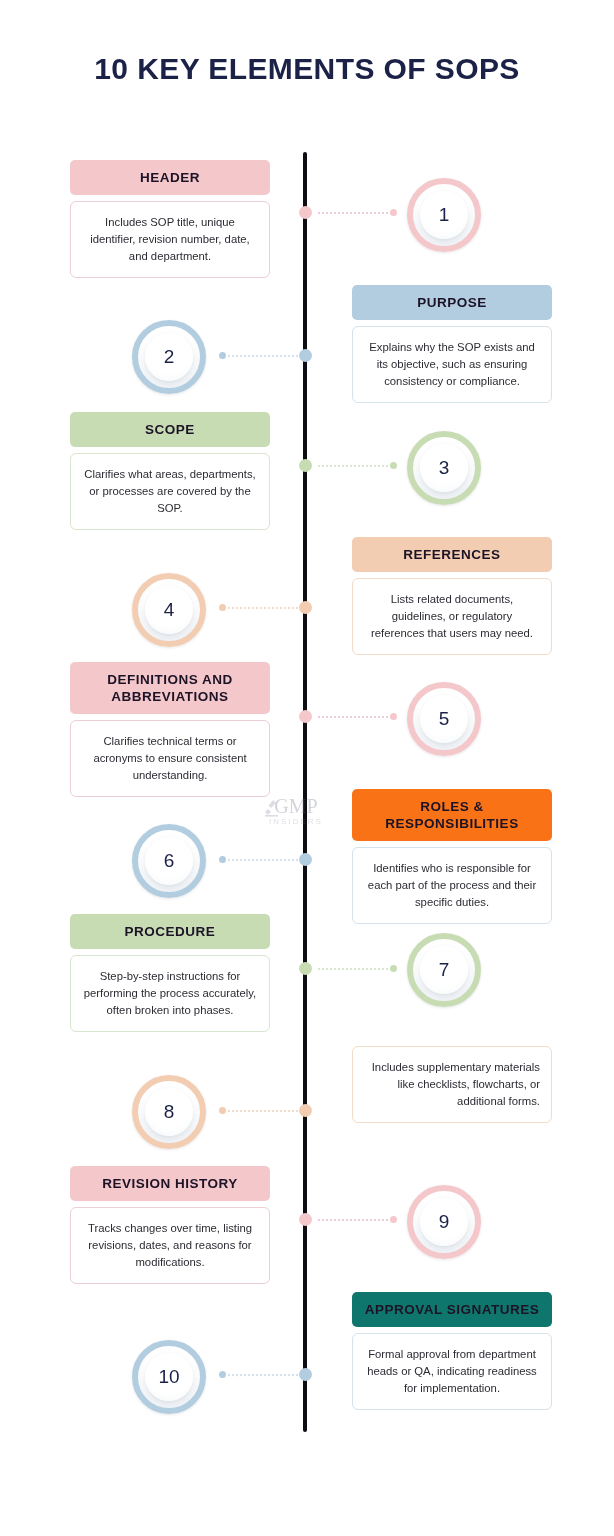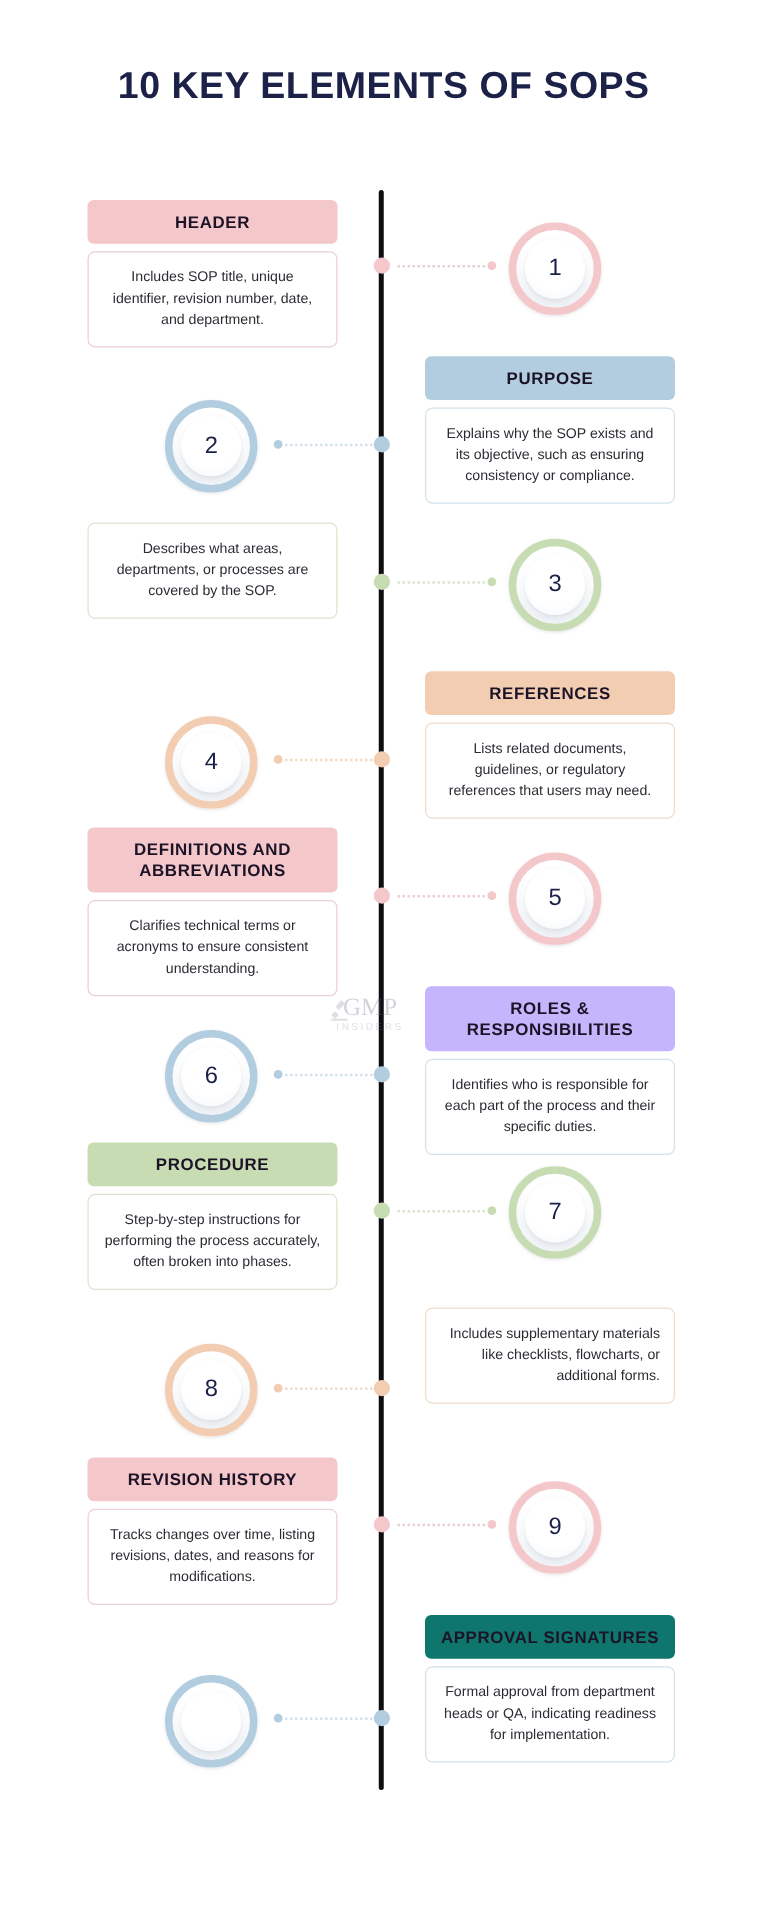--- a/index.html
+++ b/index.html
@@ -80,21 +80,21 @@
     left: 0;
     width: 614px;
   }
 
   
   .card {
     position: absolute;
     width: 200px;
   }
   .card.left  { left: 70px; }
-  .card.right { left: 340px; }
+  .card.right { left: 352px; }
 
   .label {
     border-radius: 5px;
     text-align: center;
     font-size: 13.5px;
     font-weight: bold;
     letter-spacing: 0.5px;
     color: #1c1326;
     padding: 9px 6px;
     line-height: 17px;
@@ -203,38 +203,39 @@
         </div>
       </div>
       <div class="row" style="top: 285px;">
         <div class="card right">
           <div class="label" style="background: rgb(179, 205, 224);">PURPOSE</div>
           <div class="desc" style="border-color: rgb(212, 226, 236);">Explains why the SOP exists and its objective, such as ensuring consistency or compliance.</div>
         </div>
       </div>
       <div class="row" style="top: 412px;">
         <div class="card left">
-          <div class="desc" style="border-color: rgb(217, 230, 205);">Describes what areas, departments, or processes are covered by the SOP.</div>
+          <div class="label" style="background: rgb(200, 220, 180);">SCOPE</div>
+          <div class="desc" style="border-color: rgb(217, 230, 205);">Clarifies what areas, departments, or processes are covered by the SOP.</div>
         </div>
       </div>
       <div class="row" style="top: 537px;">
         <div class="card right">
           <div class="label" style="background: rgb(242, 205, 178);">REFERENCES</div>
           <div class="desc" style="border-color: rgb(240, 220, 201);">Lists related documents, guidelines, or regulatory references that users may need.</div>
         </div>
       </div>
       <div class="row" style="top: 662px;">
         <div class="card left">
           <div class="label" style="background: rgb(244, 199, 203);">DEFINITIONS AND ABBREVIATIONS</div>
           <div class="desc" style="border-color: rgb(234, 208, 211);">Clarifies technical terms or acronyms to ensure consistent understanding.</div>
         </div>
       </div>
       <div class="row" style="top: 789px;">
         <div class="card right">
-          <div class="label" style="background: #c4b5fd;">ROLES &amp; RESPONSIBILITIES</div>
+          <div class="label" style="background: #f97316;">ROLES &amp; RESPONSIBILITIES</div>
           <div class="desc" style="border-color: rgb(212, 226, 236);">Identifies who is responsible for each part of the process and their specific duties.</div>
         </div>
       </div>
       <div class="row" style="top: 914px;">
         <div class="card left">
           <div class="label" style="background: rgb(200, 220, 180);">PROCEDURE</div>
           <div class="desc" style="border-color: rgb(217, 230, 205);">Step-by-step instructions for performing the process accurately, often broken into phases.</div>
         </div>
       </div>
       <div class="row" style="top: 1040px;">
@@ -332,19 +333,20 @@
       <div class="inner"></div>
       <div class="num" style="color: rgb(27, 33, 71);">9</div>
     </div>
     <div class="conn to-right" style="top: 1213px; left: 0px; width: 614px;">
       <div class="spine-dot" style="background: rgb(244, 199, 203);"></div>
       <div class="dots" style="border-top-color: rgb(234, 208, 211);"></div>
       <div class="end-dot" style="background: rgb(244, 199, 203);"></div>
     </div>
     <div class="badge left" style="top: 1340px; border-color: rgb(179, 205, 224);">
       <div class="inner"></div>
+      <div class="num" style="color: rgb(27, 33, 71);">10</div>
     </div>
     <div class="conn to-left" style="top: 1368px; left: 0px; width: 614px;">
       <div class="spine-dot" style="background: rgb(179, 205, 224);"></div>
       <div class="dots" style="border-top-color: rgb(212, 226, 236);"></div>
       <div class="end-dot" style="background: rgb(179, 205, 224);"></div>
     </div>
   </div>
 
 </body></html>

